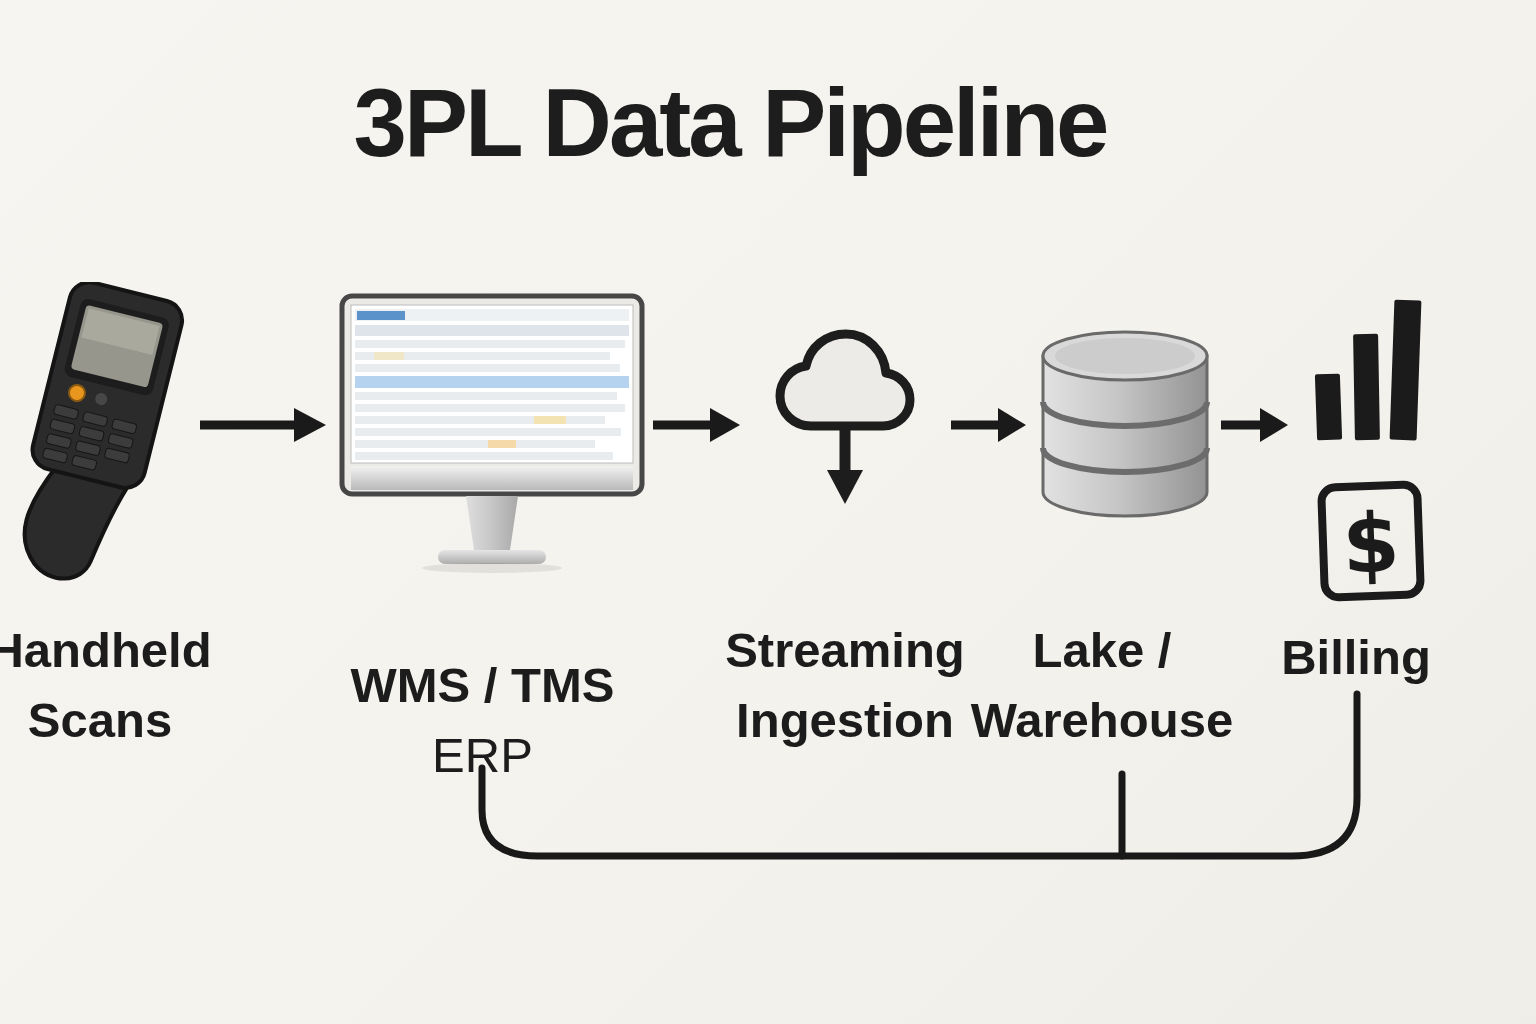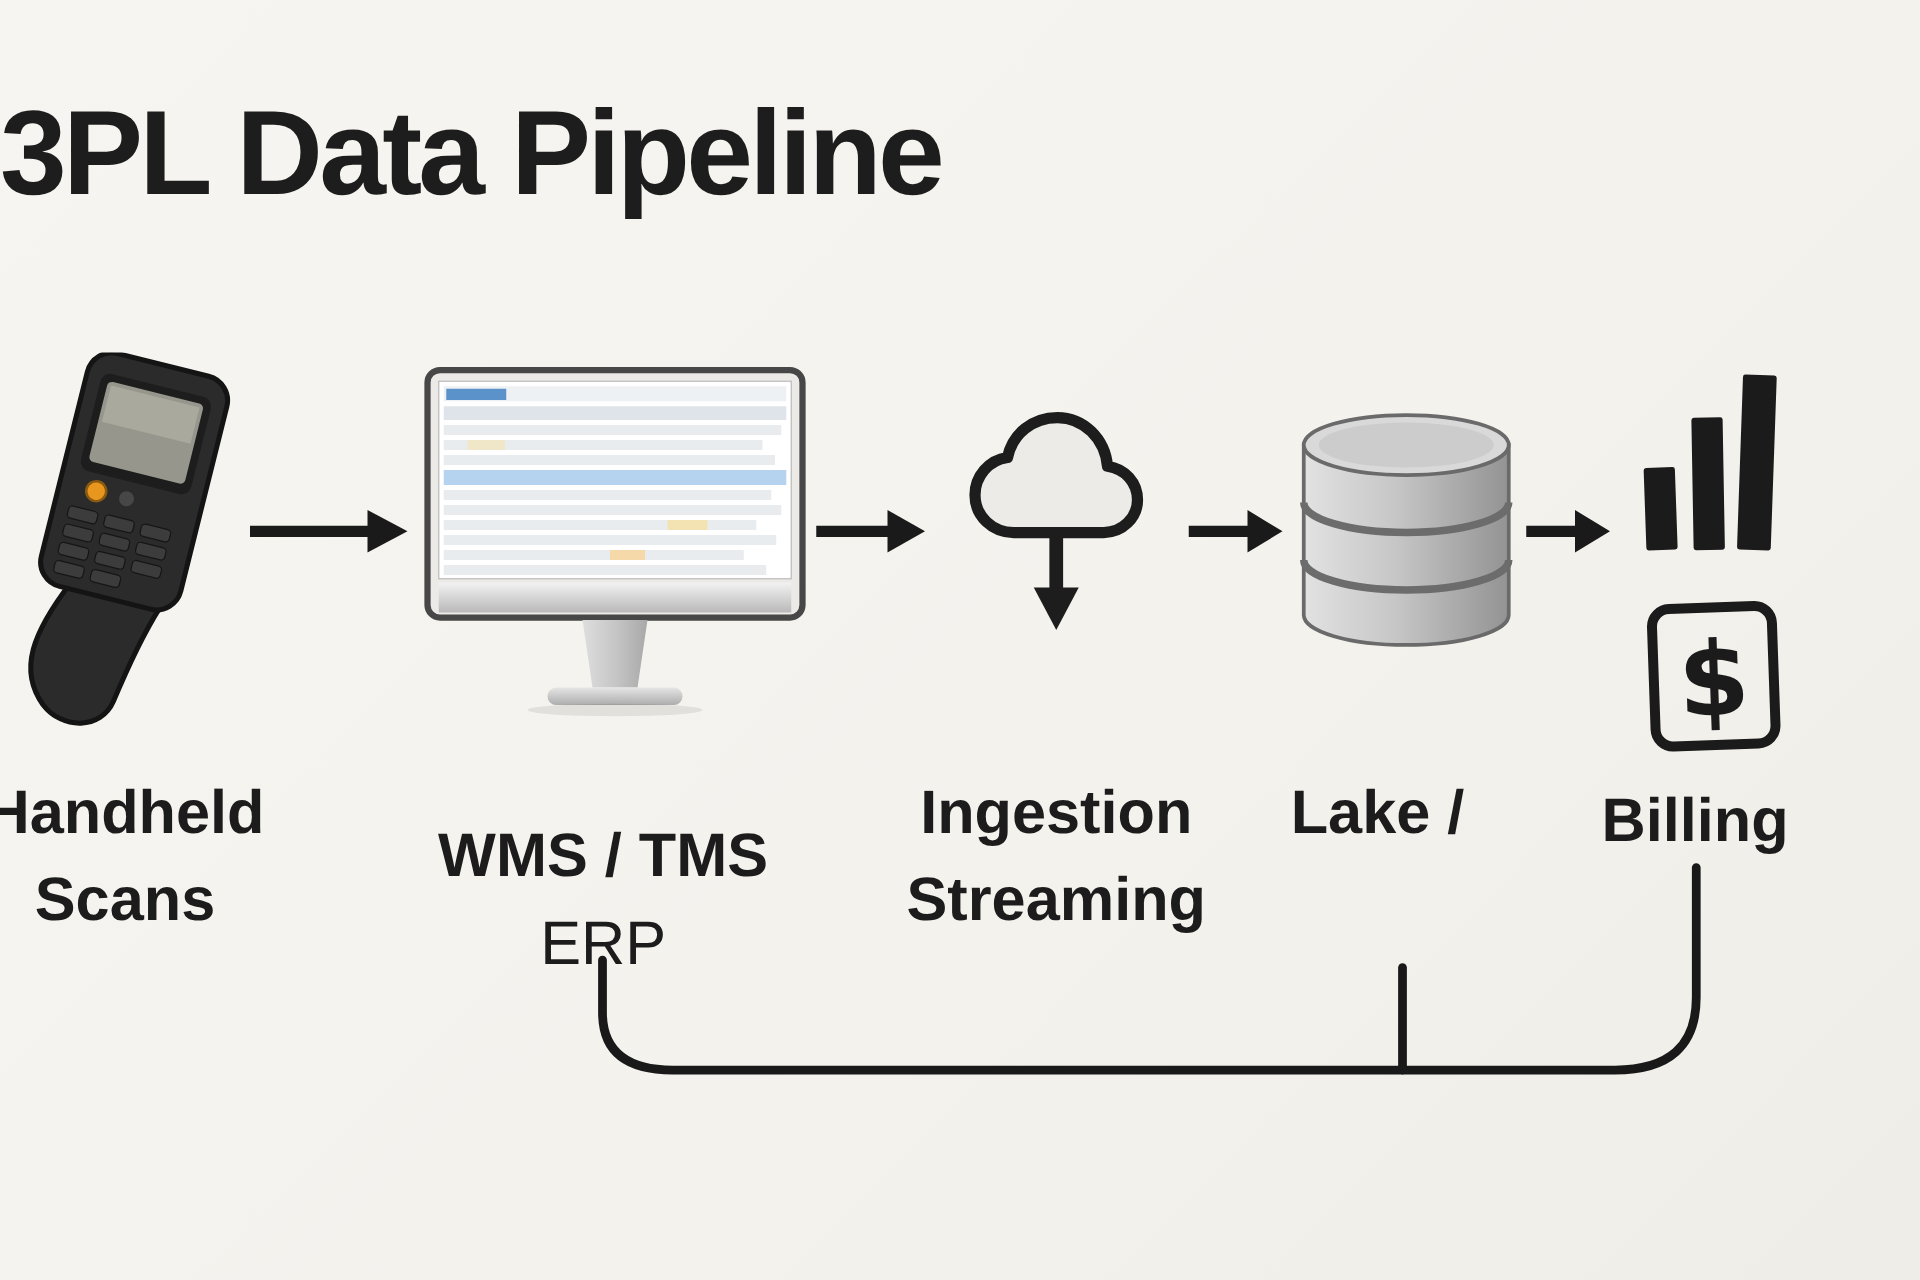--- a/index.html
+++ b/index.html
@@ -9,21 +9,21 @@
     width: 1536px;
     height: 1024px;
     background: linear-gradient(135deg, #f7f5f1 0%, #f4f2ed 60%, #efede8 100%);
     overflow: hidden;
   }
   .title {
     position: absolute;
     top: 68px;
     left: 0;
     width: 1460px;
-    text-align: left;
+    text-align: center;
     font-size: 96px;
     font-weight: 700;
     letter-spacing: -3px;
     color: #1d1d1d;
   }
   .icon-box { position: absolute; }
   .stage-label {
     position: absolute;
     text-align: center;
     font-size: 49px;
@@ -193,26 +193,27 @@
     <span>Handheld</span>
     <span>Scans</span>
   </div>
 
   <div class="stage-label" style="left:330px; top:650px; width:305px;">
     <span>WMS / TMS</span>
     <span class="label-erp">ERP</span>
   </div>
 
   <div class="stage-label" style="left:705px; top:615px; width:280px;">
+    <span>Streaming</span>
     <span>Ingestion</span>
-    <span>Streaming</span>
   </div>
 
   <div class="stage-label" style="left:952px; top:615px; width:300px;">
     <span>Lake /</span>
+    <span>Warehouse</span>
   </div>
 
   <div class="stage-label" style="left:1256px; top:622px; width:200px;">
     <span>Billing</span>
   </div>
 
   <svg class="overlay" width="1536" height="1024" viewBox="0 0 1536 1024">
     <path d="M 482 768 L 482 810 Q 482 856 538 856 L 1292 856 Q 1357 856 1357 798 L 1357 694" fill="none" stroke="#191919" stroke-width="7" stroke-linecap="round"></path>
     <path d="M 1122 774 L 1122 856" fill="none" stroke="#191919" stroke-width="7" stroke-linecap="round"></path>
   </svg>

